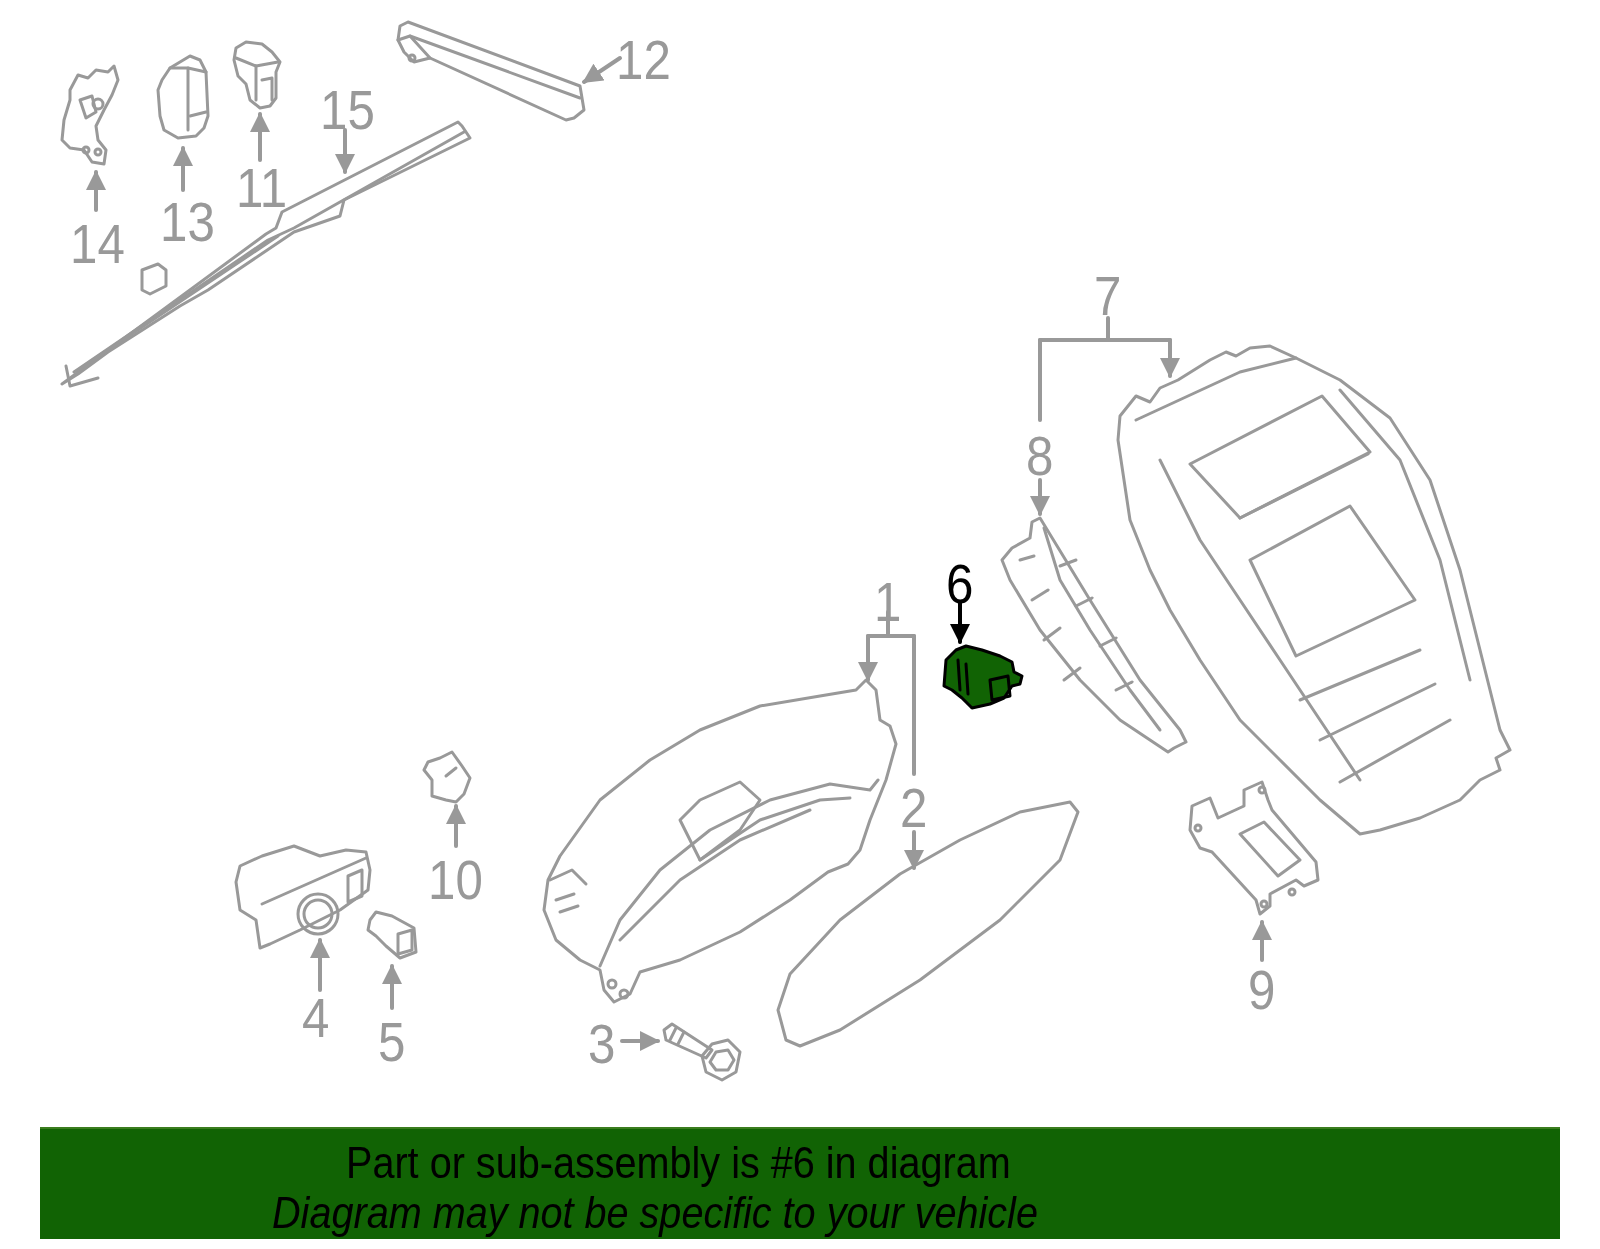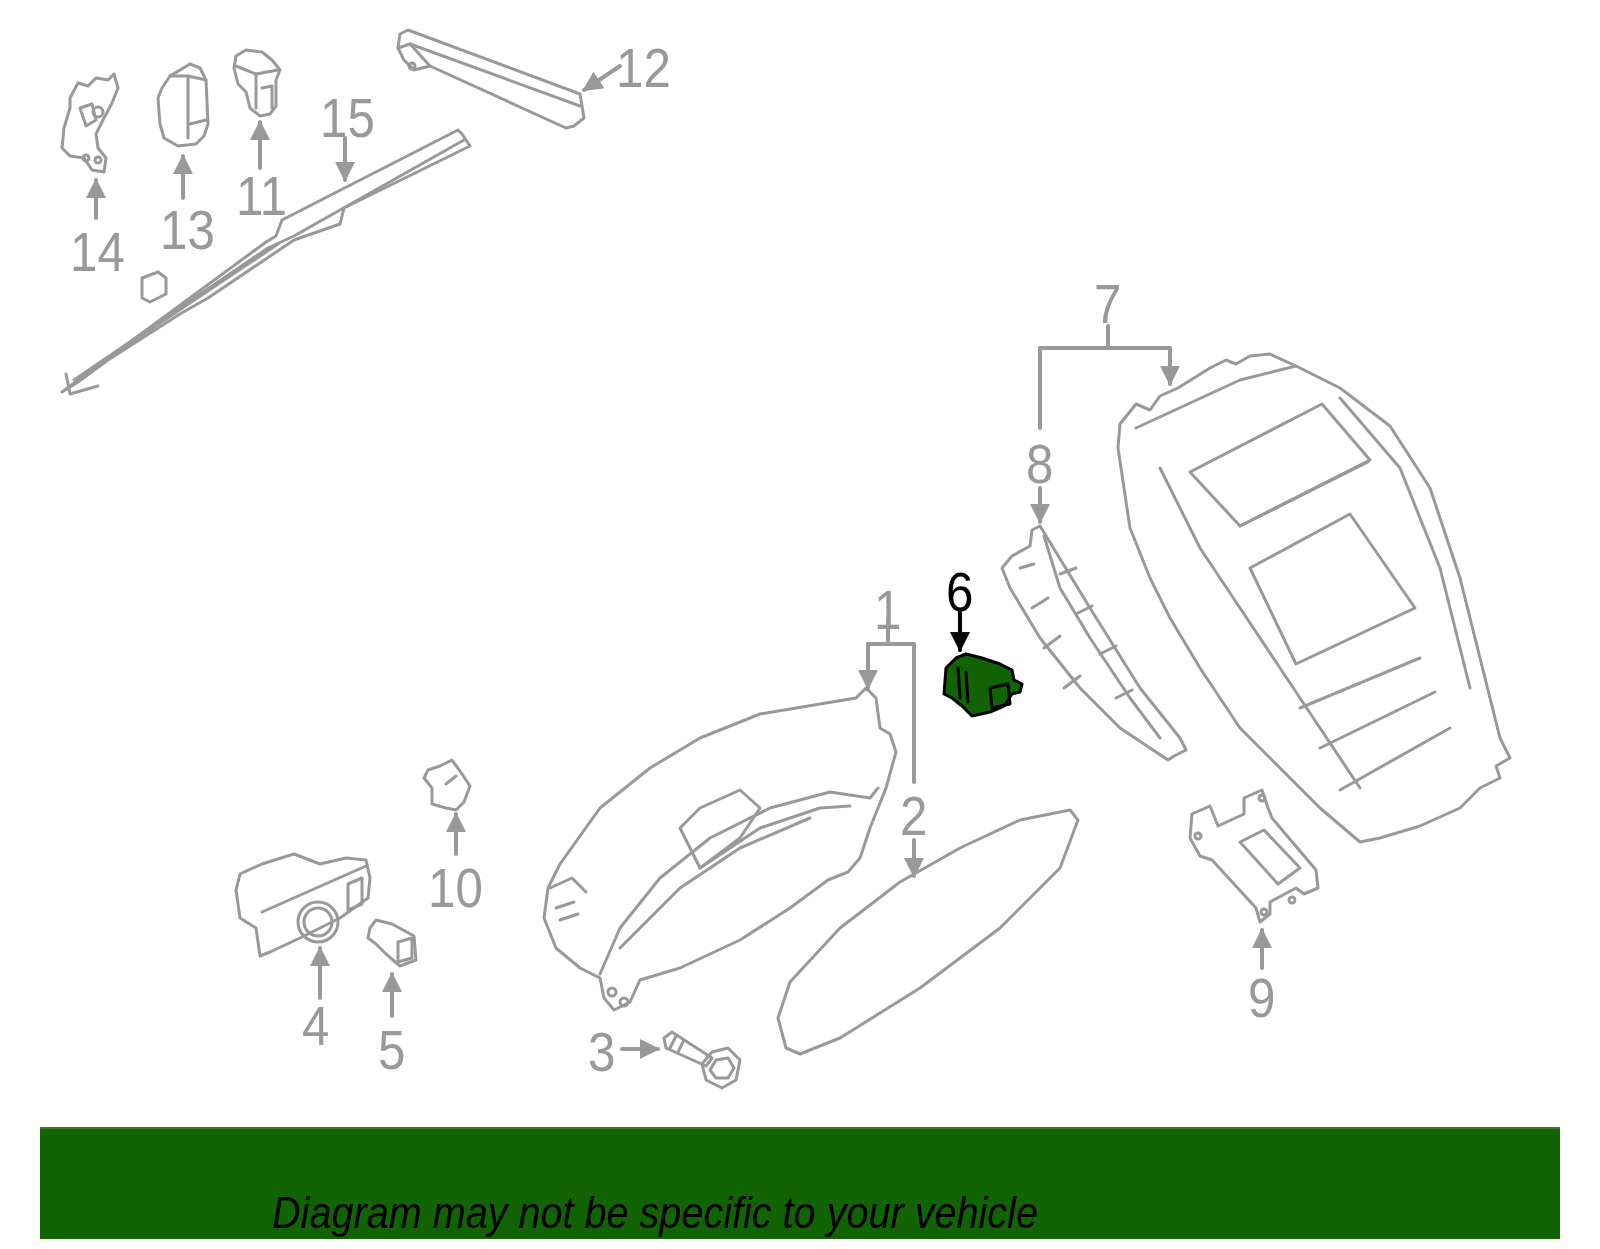--- a/index.html
+++ b/index.html
@@ -1,18 +1,18 @@
 <!DOCTYPE html>
 <html><head>
 <meta charset="utf-8">
 <style>
   html, body { margin: 0; padding: 0; background: #ffffff; }
   body { width: 1600px; height: 1249px; position: relative; overflow: hidden;
          font-family: "Liberation Sans", sans-serif; }
-  #diagram { position: absolute; left: 0; top: 0; width: 1600px; height: 1130px; margin-top: 8px; }
+  #diagram { position: absolute; left: 0; top: 0; width: 1600px; height: 1130px; }
   .callout { position: absolute; font-family: "Liberation Sans", sans-serif;
              font-size: 56px; line-height: 1; color: #999999; transform: scaleX(0.88);
              transform-origin: left top; }
   .callout.active { color: #000000; }
   #banner { position: absolute; left: 40px; top: 1127px; width: 1520px; height: 112px;
             background: #116304; border-top: 2px solid #3b7d1f; box-sizing: border-box; }
   .banner-line { position: absolute; width: 1520px; font-size: 44px; line-height: 1;
                  color: #000000; text-align: left; white-space: nowrap; }
   .banner-line .t { display: inline-block; transform: scaleX(0.9); transform-origin: left center; }
 </style>
@@ -191,16 +191,19 @@
   <div class="callout" style="left:874px;top:574px;">1</div>
   <div class="callout" style="left:900px;top:780px;">2</div>
   <div class="callout" style="left:428px;top:852px;">10</div>
   <div class="callout" style="left:1248px;top:962px;">9</div>
   <div class="callout" style="left:302px;top:990px;">4</div>
   <div class="callout" style="left:378px;top:1014px;">5</div>
   <div class="callout" style="left:588px;top:1016px;">3</div>
 </div>
 
 <div id="banner">
+  <div class="banner-line" style="top:12px;left:306px;width:auto;">
+    <span class="t">Part or sub-assembly is #6 in diagram</span>
+  </div>
   <div class="banner-line" style="top:62px;left:232px;width:auto;font-style:italic;">
     <span class="t">Diagram may not be specific to your vehicle</span>
   </div>
 </div>
 
 </body></html>

